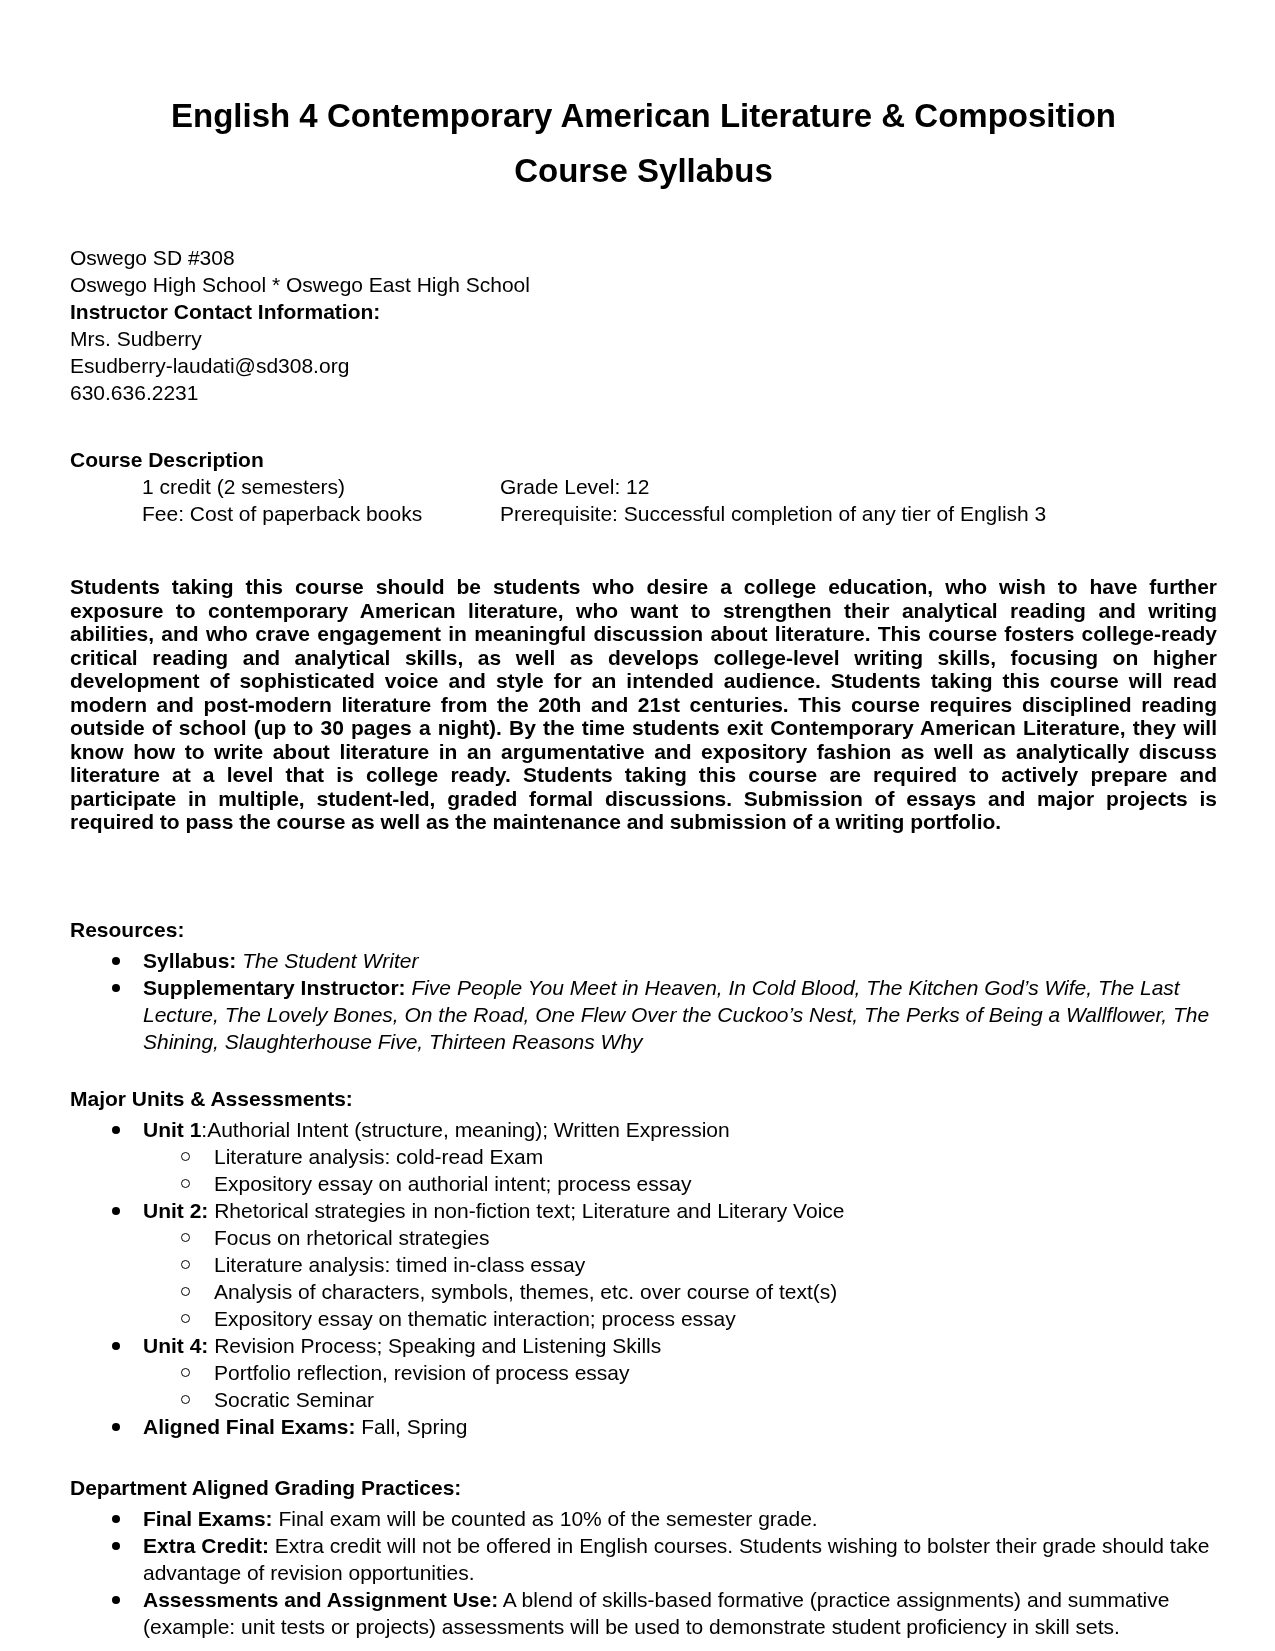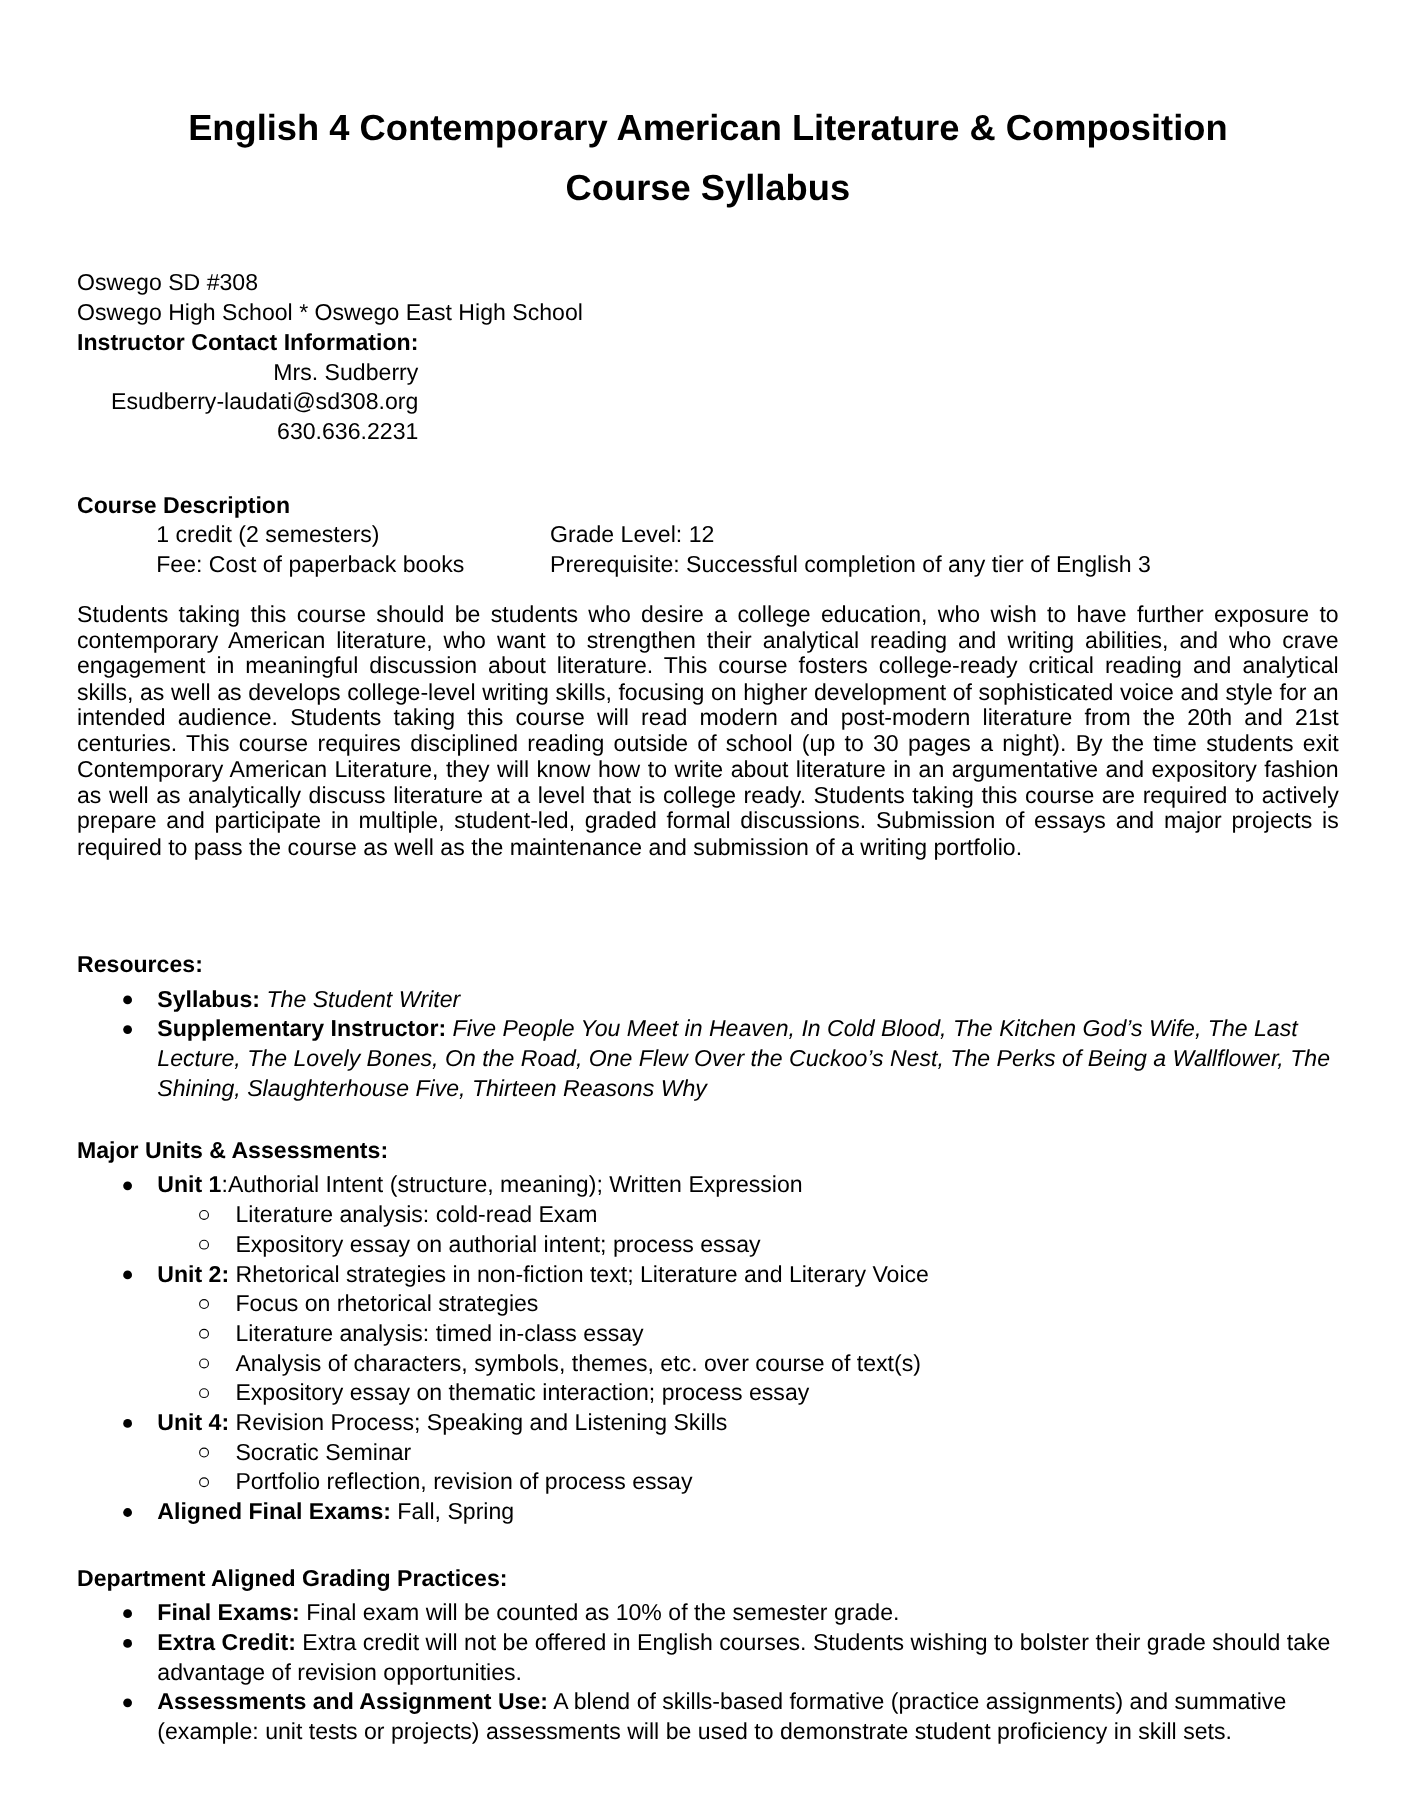--- a/index.html
+++ b/index.html
@@ -23,35 +23,36 @@
     line-height: 55px;
   }
   .header-row {
     display: flex;
     justify-content: space-between;
     align-items: flex-start;
     margin-top: 46px;
     line-height: 27px;
     flex-direction: column;
   }
-  .header-right { text-align: right; }
+  .header-right { }
   .bold { font-weight: bold; }
   .it { font-style: italic; }
   .section-heading {
     font-weight: bold;
     line-height: 27px;
   }
   .cd-heading { margin-top: 40px; }
   .detail-row { display: flex; line-height: 27px; }
   .detail-left { margin-left: 72px; width: 358px; flex: 0 0 auto; }
   .detail-right { flex: 1; }
   .paragraph {
-    margin-top: 20px;
+    margin-top: 48px;
     text-align: justify;
     line-height: 23.5px;
+    font-weight: bold;
   }
   .res-heading { margin-top: 82px; }
   .mu-heading { margin-top: 30px; }
   .gr-heading { margin-top: 34px; }
   ul.doc-list { list-style: none; margin-top: 4px; }
   li.l1, li.l2 { display: flex; line-height: 27px; }
   .b1 {
     flex: 0 0 auto;
     width: 8px; height: 8px;
     background: #000;
@@ -150,25 +151,25 @@
     <li class="l2">
       <span class="b2"></span>
       <span class="li-body">Expository essay on thematic interaction; process essay</span>
     </li>
     <li class="l1">
       <span class="b1"></span>
       <span class="li-body"><b>Unit 4:</b><span> Revision Process; Speaking and Listening Skills</span></span>
     </li>
     <li class="l2">
       <span class="b2"></span>
-      <span class="li-body">Socratic Seminar</span>
+      <span class="li-body">Portfolio reflection, revision of process essay</span>
     </li>
     <li class="l2">
       <span class="b2"></span>
-      <span class="li-body">Portfolio reflection, revision of process essay</span>
+      <span class="li-body">Socratic Seminar</span>
     </li>
     <li class="l1">
       <span class="b1"></span>
       <span class="li-body"><b>Aligned Final Exams:</b><span> Fall, Spring</span></span>
     </li>
   </ul>
 
   <div class="section-heading gr-heading">Department Aligned Grading Practices:</div>
   <ul class="doc-list">
     <li class="l1">

